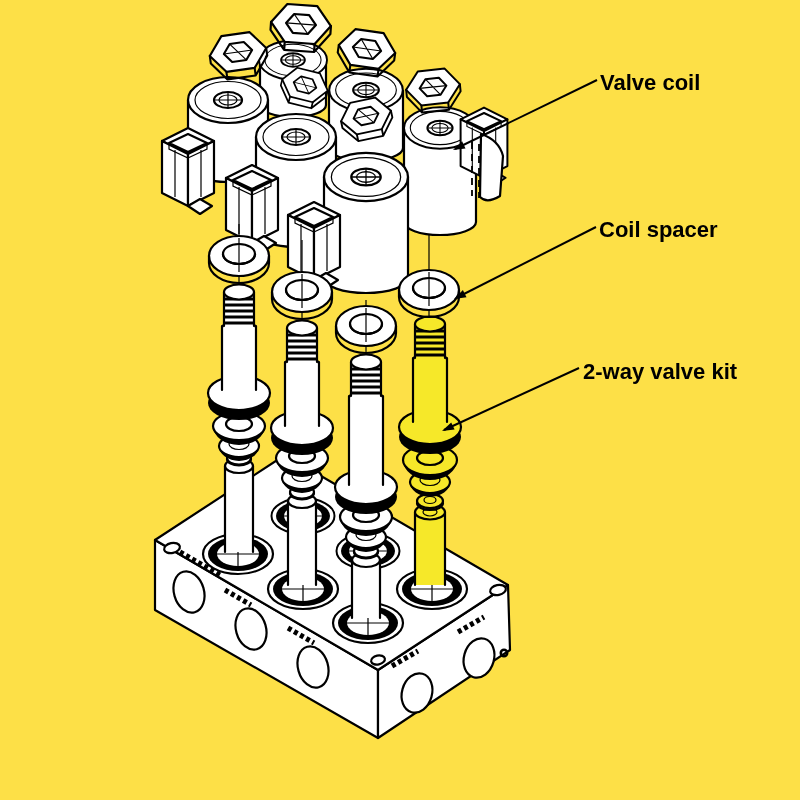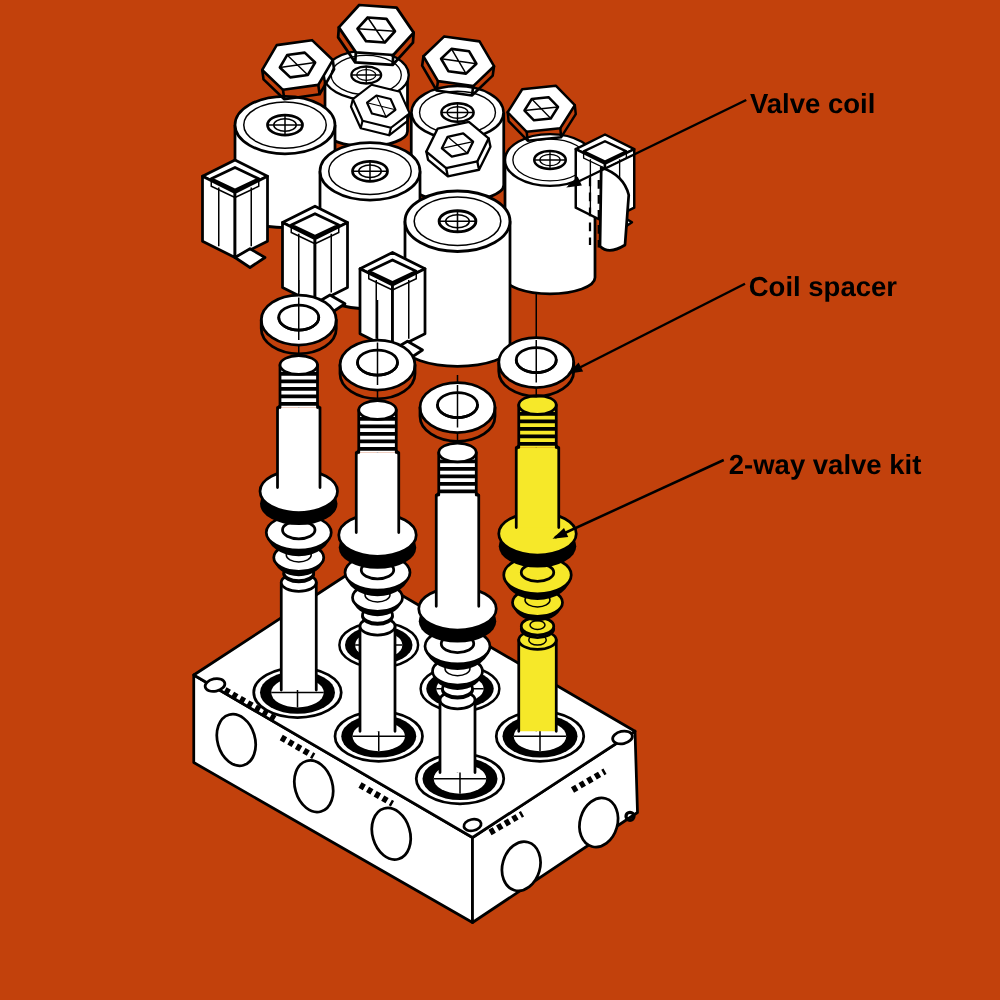--- a/index.html
+++ b/index.html
@@ -1,16 +1,16 @@
 <!DOCTYPE html>
 <html style="--hl: #F6E829;"><head>
 <meta charset="utf-8">
 <style>
   html,body{margin:0;padding:0;background:#ffffff;}
-  .page{width:800px;height:800px;position:relative;background:#c2410c;overflow:hidden;
+  .page{width:800px;height:800px;position:relative;background:#fde047;overflow:hidden;
         font-family:"Liberation Sans", sans-serif;}
   svg{display:block;}
   
   .s{stroke:#000;stroke-width:2.2;fill:none;stroke-linejoin:round;stroke-linecap:round}
   .w{fill:#fff;stroke:#000;stroke-width:2.2;stroke-linejoin:round}
   .y{fill:var(--hl,#F6E829);stroke:#000;stroke-width:2.2;stroke-linejoin:round}
   .k{fill:#000;stroke:none}
   .thin{stroke:#000;stroke-width:1.2;fill:none}
   .dash{stroke:#000;stroke-width:1.8;fill:none;stroke-dasharray:7 5}
   .sm{stroke:#000;stroke-width:5;fill:none;stroke-dasharray:4 3;stroke-linecap:butt}

